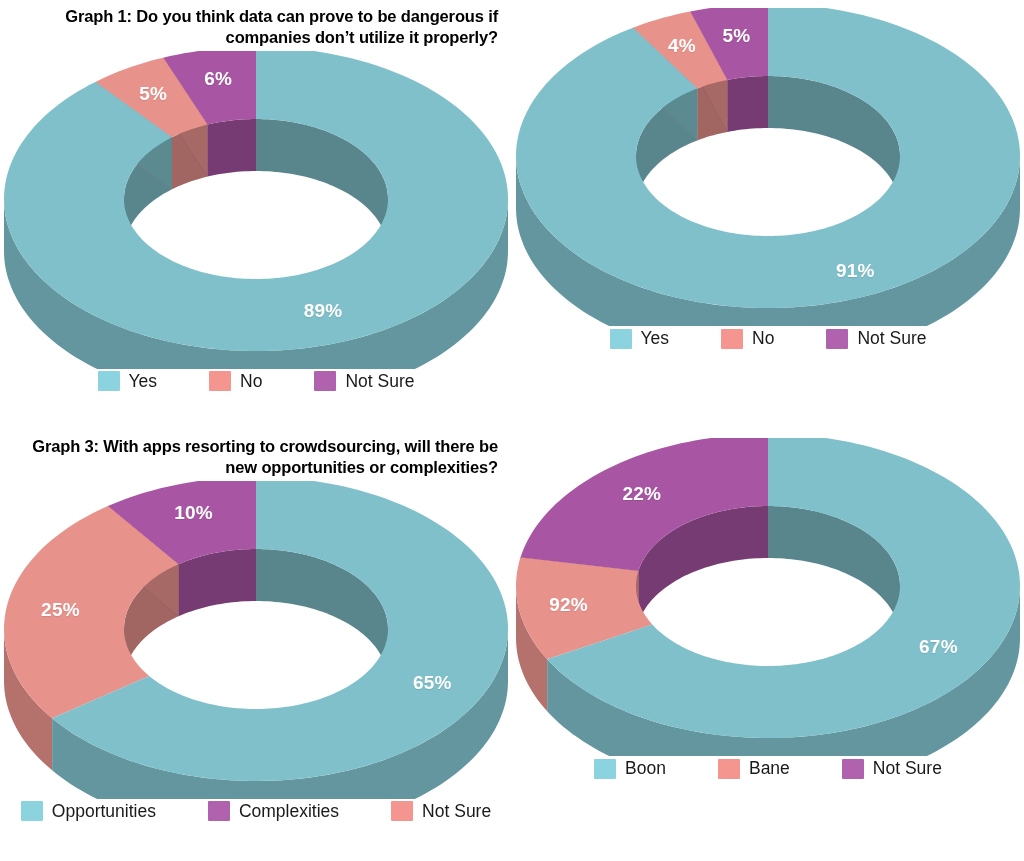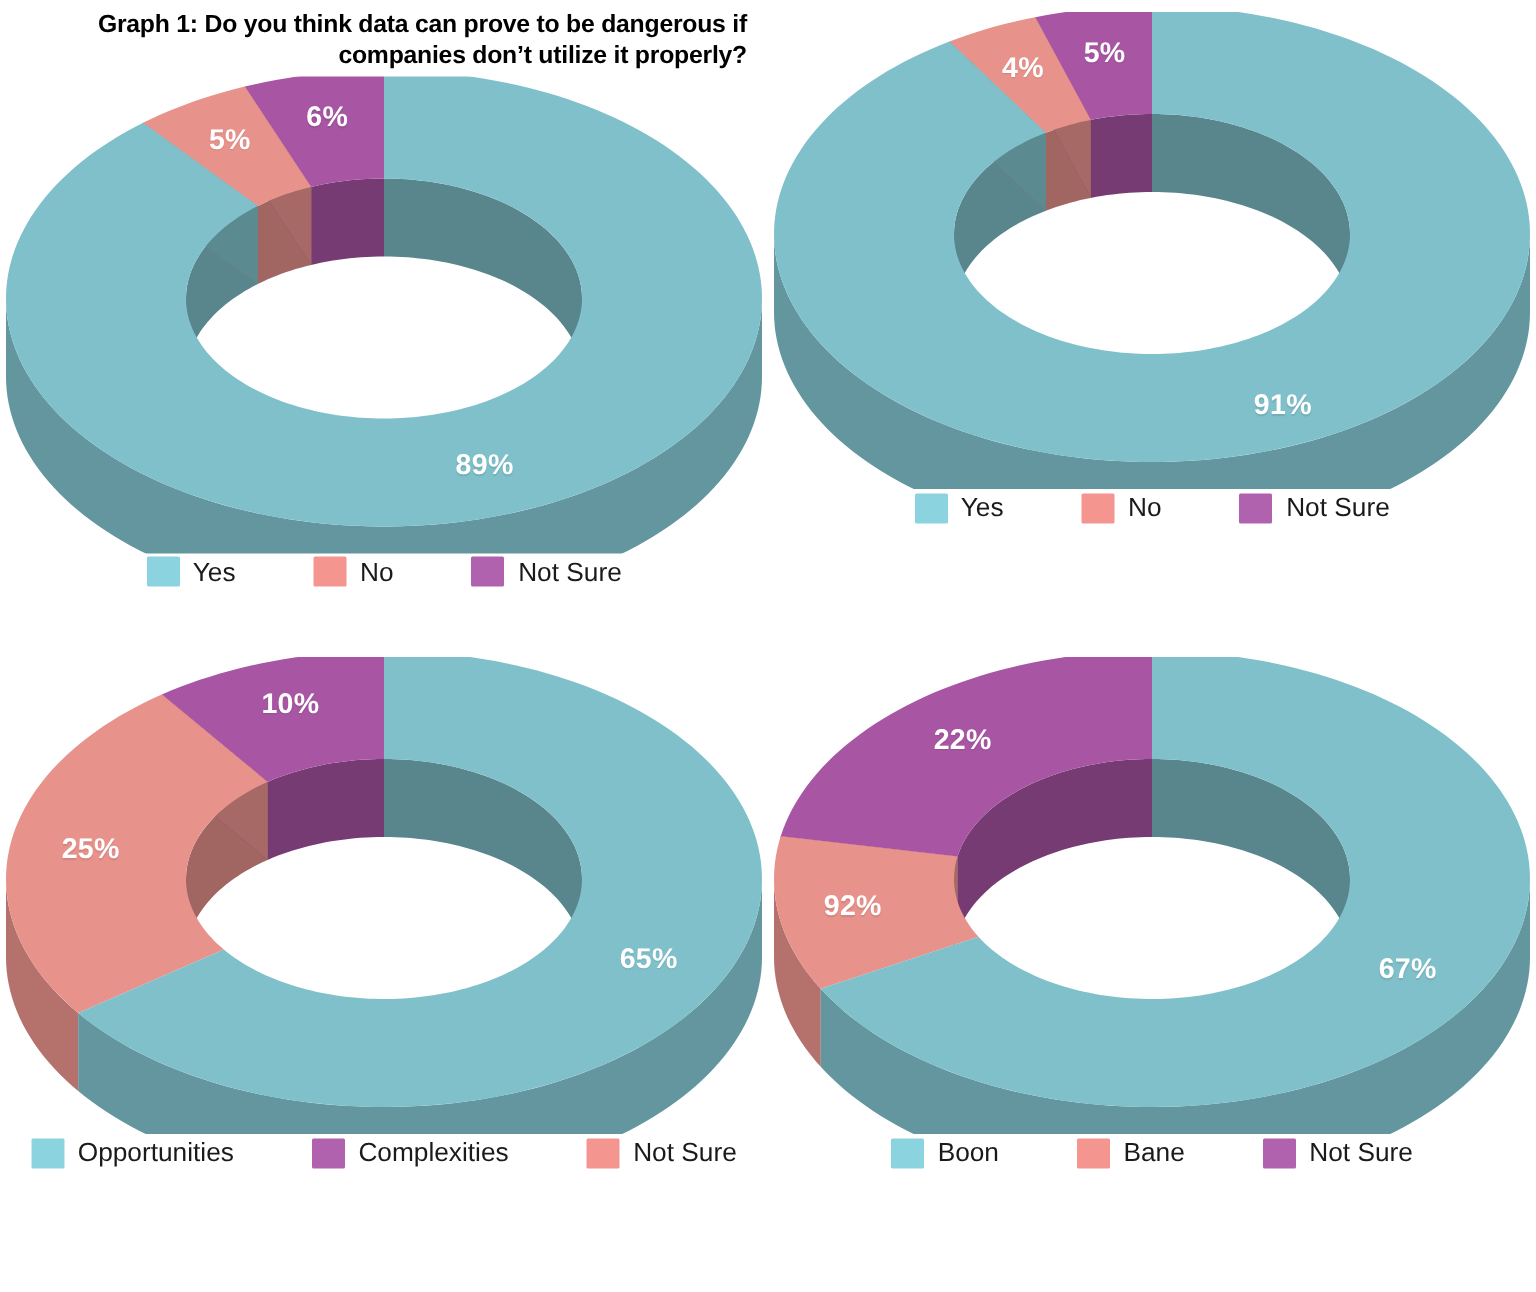--- a/index.html
+++ b/index.html
@@ -163,20 +163,21 @@
           <span class="legend-label">No</span>
         </div>
         <div class="legend-item">
           <span class="legend-swatch" style="background: rgb(176, 98, 175);"></span>
           <span class="legend-label">Not Sure</span>
         </div>
       </div>
   </div>
 
   <div class="panel">
+    <div class="panel-title">Graph 3: With apps resorting to crowdsourcing, will there be new opportunities or complexities?</div>
     <div class="chart-wrap">
         <svg width="512" height="318" viewBox="0 0 512 318">
           <g>
             <path d="M256.00 68.00L252.05 68.04L248.11 68.14L244.17 68.32L240.24 68.57L236.33 68.89L232.43 69.29L228.56 69.75L224.71 70.28L220.88 70.88L217.09 71.55L213.34 72.29L209.62 73.10L205.94 73.98L202.31 74.92L198.73 75.92L195.20 76.99L191.72 78.13L188.30 79.32L184.94 80.58L181.64 81.90L178.41 83.28L178.41 135.28L181.64 133.90L184.94 132.58L188.30 131.32L191.72 130.13L195.20 128.99L198.73 127.92L202.31 126.92L205.94 125.98L209.62 125.10L213.34 124.29L217.09 123.55L220.88 122.88L224.71 122.28L228.56 121.75L232.43 121.29L236.33 120.89L240.24 120.57L244.17 120.32L248.11 120.14L252.05 120.04L256.00 120.00Z" fill="rgb(118,59,114)"></path>
             <path d="M178.41 83.28L175.30 84.69L172.26 86.16L169.29 87.68L166.40 89.25L163.58 90.88L160.85 92.55L158.19 94.28L155.63 96.04L153.15 97.86L150.75 99.72L148.45 101.61L146.25 103.55L144.13 105.53L142.12 107.55L140.20 109.60L138.39 111.68L136.67 113.80L135.06 115.94L133.56 118.11L132.16 120.31L130.87 122.53L129.68 124.78L128.61 127.04L127.65 129.32L126.80 131.62L126.06 133.94L125.43 136.26L124.91 138.60L124.51 140.94L124.23 143.29L124.06 145.64L124.00 148.00L124.00 200.00L124.06 197.64L124.23 195.29L124.51 192.94L124.91 190.60L125.43 188.26L126.06 185.94L126.80 183.62L127.65 181.32L128.61 179.04L129.68 176.78L130.87 174.53L132.16 172.31L133.56 170.11L135.06 167.94L136.67 165.80L138.39 163.68L140.20 161.60L142.12 159.55L144.13 157.53L146.25 155.55L148.45 153.61L150.75 151.72L153.15 149.86L155.63 148.04L158.19 146.28L160.85 144.55L163.58 142.88L166.40 141.25L169.29 139.68L172.26 138.16L175.30 136.69L178.41 135.28Z" fill="rgb(162,102,98)"></path>
             <path d="M388.00 148.00L387.94 145.63L387.77 143.26L387.48 140.90L387.07 138.54L386.55 136.19L385.92 133.85L385.17 131.52L384.31 129.21L383.33 126.91L382.24 124.64L381.05 122.38L379.74 120.14L378.32 117.93L376.80 115.75L375.17 113.59L373.43 111.47L371.60 109.38L369.66 107.32L367.62 105.29L365.48 103.31L363.25 101.36L360.92 99.46L358.50 97.59L355.99 95.77L353.39 94.00L350.71 92.28L347.94 90.60L345.10 88.97L342.17 87.40L339.17 85.88L336.10 84.41L332.95 83.00L329.74 81.65L326.46 80.35L323.13 79.12L319.73 77.94L316.28 76.83L312.77 75.78L309.21 74.79L305.61 73.86L301.96 73.01L298.28 72.21L294.55 71.49L290.79 70.83L287.00 70.24L283.19 69.72L279.35 69.26L275.49 68.88L271.61 68.56L267.72 68.32L263.82 68.14L259.91 68.04L256.00 68.00L256.00 120.00L259.91 120.04L263.82 120.14L267.72 120.32L271.61 120.56L275.49 120.88L279.35 121.26L283.19 121.72L287.00 122.24L290.79 122.83L294.55 123.49L298.28 124.21L301.96 125.01L305.61 125.86L309.21 126.79L312.77 127.78L316.28 128.83L319.73 129.94L323.13 131.12L326.46 132.35L329.74 133.65L332.95 135.00L336.10 136.41L339.17 137.88L342.17 139.40L345.10 140.97L347.94 142.60L350.71 144.28L353.39 146.00L355.99 147.77L358.50 149.59L360.92 151.46L363.25 153.36L365.48 155.31L367.62 157.29L369.66 159.32L371.60 161.38L373.43 163.47L375.17 165.59L376.80 167.75L378.32 169.93L379.74 172.14L381.05 174.38L382.24 176.64L383.33 178.91L384.31 181.21L385.17 183.52L385.92 185.85L386.55 188.19L387.07 190.54L387.48 192.90L387.77 195.26L387.94 197.63L388.00 200.00Z" fill="rgb(89,134,141)"></path>
             <path d="M4.00 148.00L4.11 152.55L4.45 157.09L5.01 161.63L5.80 166.15L6.81 170.65L8.05 175.14L9.51 179.60L11.18 184.04L13.08 188.44L15.20 192.80L17.53 197.13L20.07 201.41L22.82 205.64L25.79 209.82L28.96 213.95L32.33 218.02L35.90 222.02L39.67 225.96L43.63 229.83L47.79 233.62L52.13 237.34L52.13 289.34L47.79 285.62L43.63 281.83L39.67 277.96L35.90 274.02L32.33 270.02L28.96 265.95L25.79 261.82L22.82 257.64L20.07 253.41L17.53 249.13L15.20 244.80L13.08 240.44L11.18 236.04L9.51 231.60L8.05 227.14L6.81 222.65L5.80 218.15L5.01 213.63L4.45 209.09L4.11 204.55L4.00 200.00Z" fill="rgb(181,114,109)"></path>
             <path d="M52.13 237.34L56.65 240.98L61.35 244.54L66.23 248.01L71.27 251.39L76.48 254.67L81.85 257.86L87.38 260.96L93.06 263.95L98.88 266.84L104.84 269.62L110.94 272.29L117.17 274.86L123.53 277.30L130.00 279.64L136.59 281.85L143.28 283.95L150.07 285.92L156.96 287.77L163.93 289.49L170.99 291.09L178.13 292.56L185.33 293.90L192.60 295.11L199.92 296.19L207.30 297.13L214.72 297.95L222.17 298.62L229.66 299.17L237.17 299.57L244.69 299.85L252.23 299.98L259.77 299.98L267.31 299.85L274.83 299.57L282.34 299.17L289.83 298.62L297.28 297.95L304.70 297.13L312.08 296.19L319.40 295.11L326.67 293.90L333.87 292.56L341.01 291.09L348.07 289.49L355.04 287.77L361.93 285.92L368.72 283.95L375.41 281.85L382.00 279.64L388.47 277.30L394.83 274.86L401.06 272.29L407.16 269.62L413.12 266.84L418.94 263.95L424.62 260.96L430.15 257.86L435.52 254.67L440.73 251.39L445.77 248.01L450.65 244.54L455.35 240.98L459.87 237.34L464.21 233.62L468.37 229.83L472.33 225.96L476.10 222.02L479.67 218.02L483.04 213.95L486.21 209.82L489.18 205.64L491.93 201.41L494.47 197.13L496.80 192.80L498.92 188.44L500.82 184.04L502.49 179.60L503.95 175.14L505.19 170.65L506.20 166.15L506.99 161.63L507.55 157.09L507.89 152.55L508.00 148.00L508.00 200.00L507.89 204.55L507.55 209.09L506.99 213.63L506.20 218.15L505.19 222.65L503.95 227.14L502.49 231.60L500.82 236.04L498.92 240.44L496.80 244.80L494.47 249.13L491.93 253.41L489.18 257.64L486.21 261.82L483.04 265.95L479.67 270.02L476.10 274.02L472.33 277.96L468.37 281.83L464.21 285.62L459.87 289.34L455.35 292.98L450.65 296.54L445.77 300.01L440.73 303.39L435.52 306.67L430.15 309.86L424.62 312.96L418.94 315.95L413.12 318.84L407.16 321.62L401.06 324.29L394.83 326.86L388.47 329.30L382.00 331.64L375.41 333.85L368.72 335.95L361.93 337.92L355.04 339.77L348.07 341.49L341.01 343.09L333.87 344.56L326.67 345.90L319.40 347.11L312.08 348.19L304.70 349.13L297.28 349.95L289.83 350.62L282.34 351.17L274.83 351.57L267.31 351.85L259.77 351.98L252.23 351.98L244.69 351.85L237.17 351.57L229.66 351.17L222.17 350.62L214.72 349.95L207.30 349.13L199.92 348.19L192.60 347.11L185.33 345.90L178.13 344.56L170.99 343.09L163.93 341.49L156.96 339.77L150.07 337.92L143.28 335.95L136.59 333.85L130.00 331.64L123.53 329.30L117.17 326.86L110.94 324.29L104.84 321.62L98.88 318.84L93.06 315.95L87.38 312.96L81.85 309.86L76.48 306.67L71.27 303.39L66.23 300.01L61.35 296.54L56.65 292.98L52.13 289.34Z" fill="rgb(99,150,158)"></path>
             <path d="M256 -4L256 68L256 120L256 48Z" fill="rgb(121,61,117)"></path>
             <path d="M107.87811642229676 25.02941685500798L178.41234669739356 83.2786404500042L178.41234669739356 135.27864045000422L107.87811642229676 77.02941685500798Z" fill="rgb(121,61,117)"></path>

